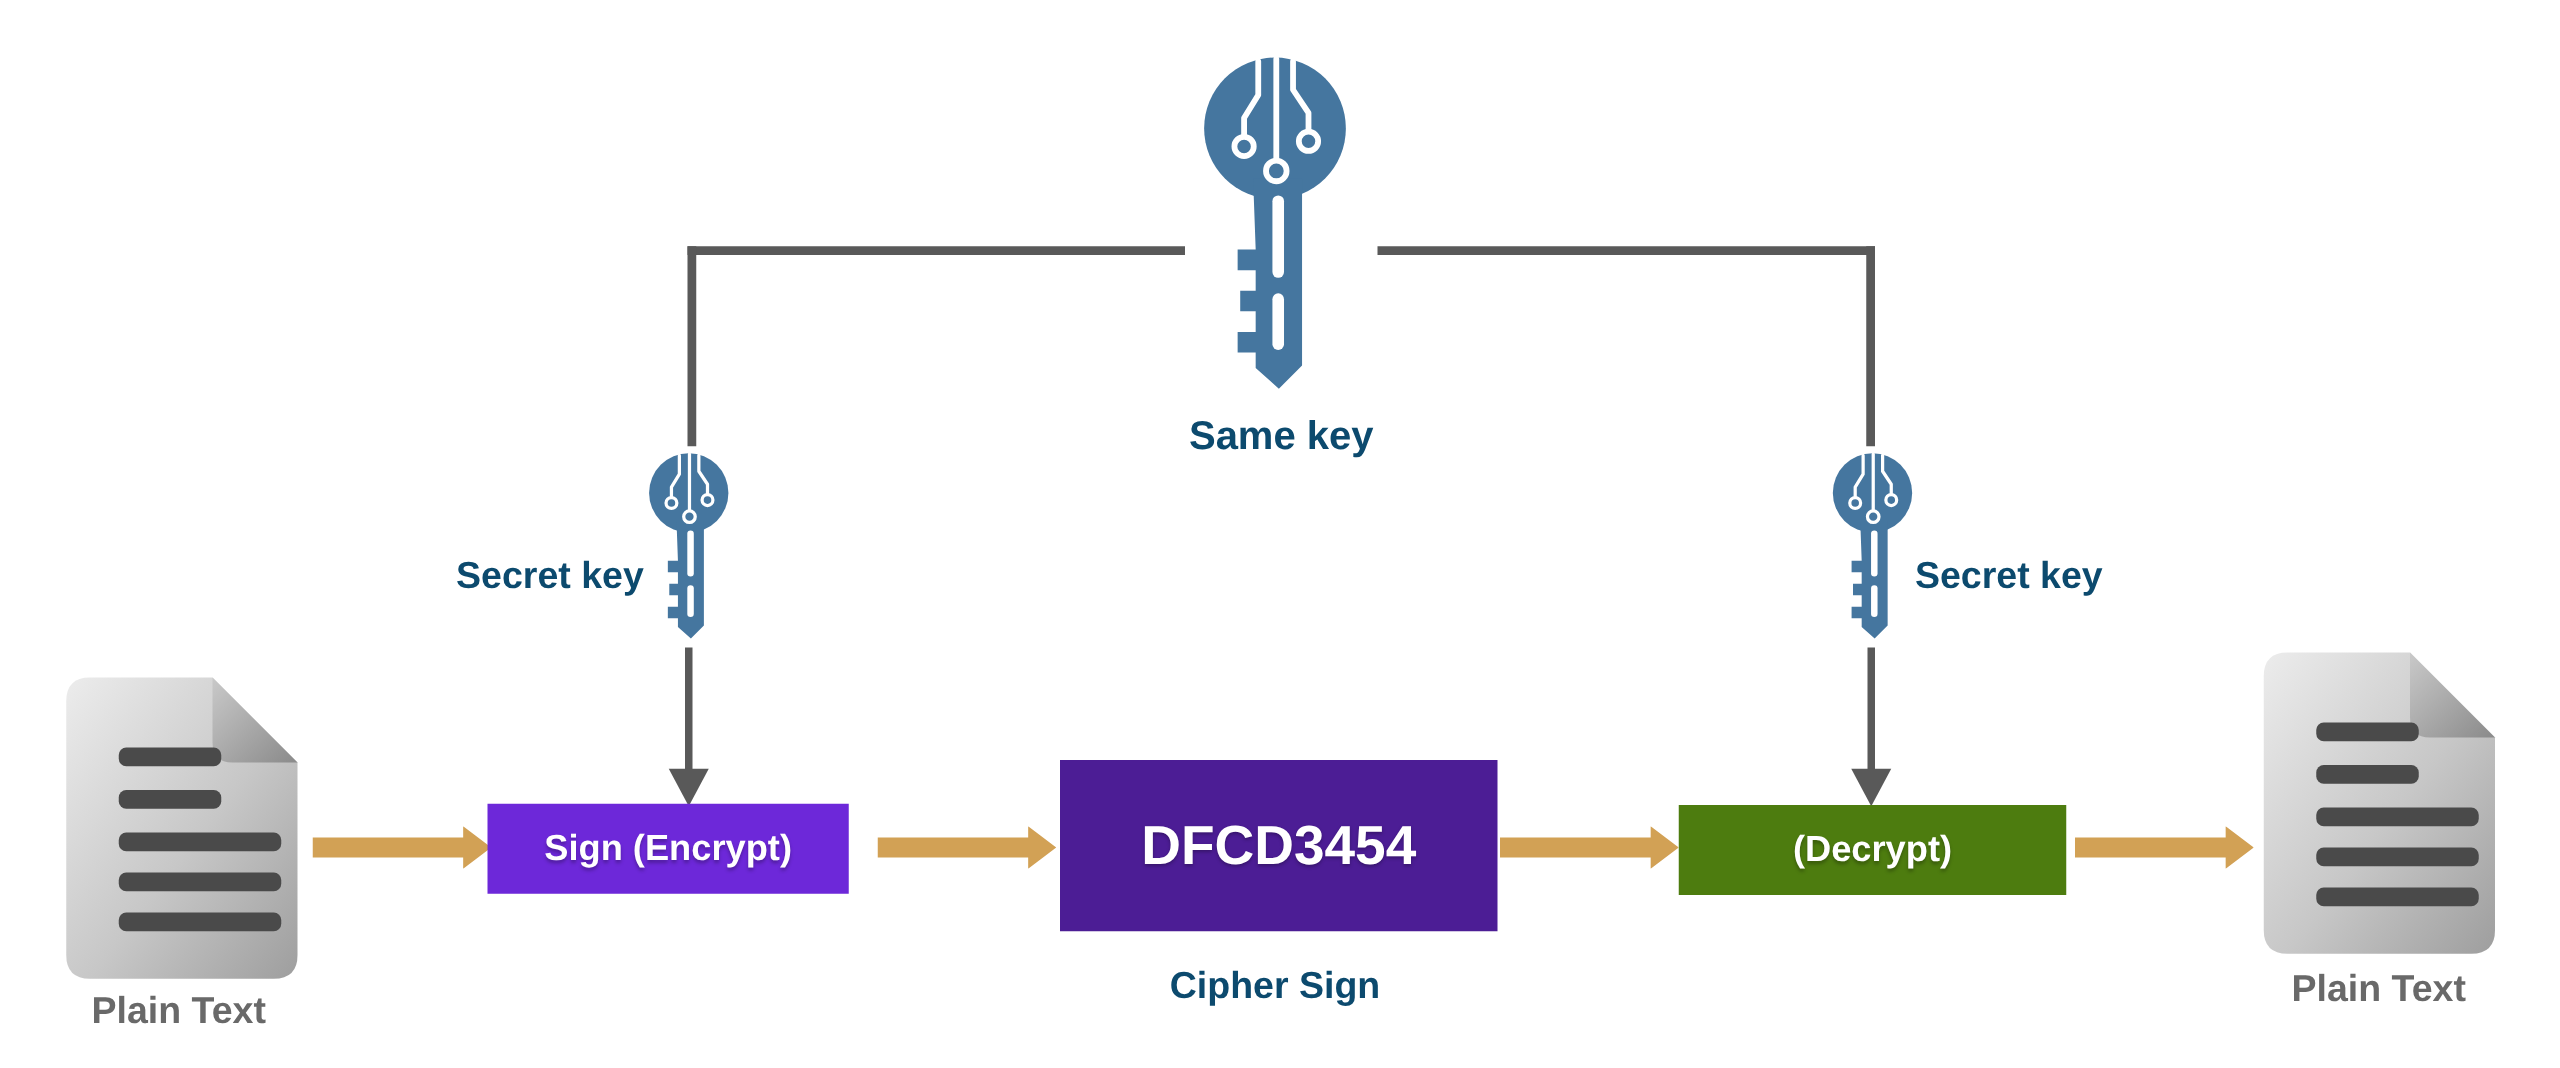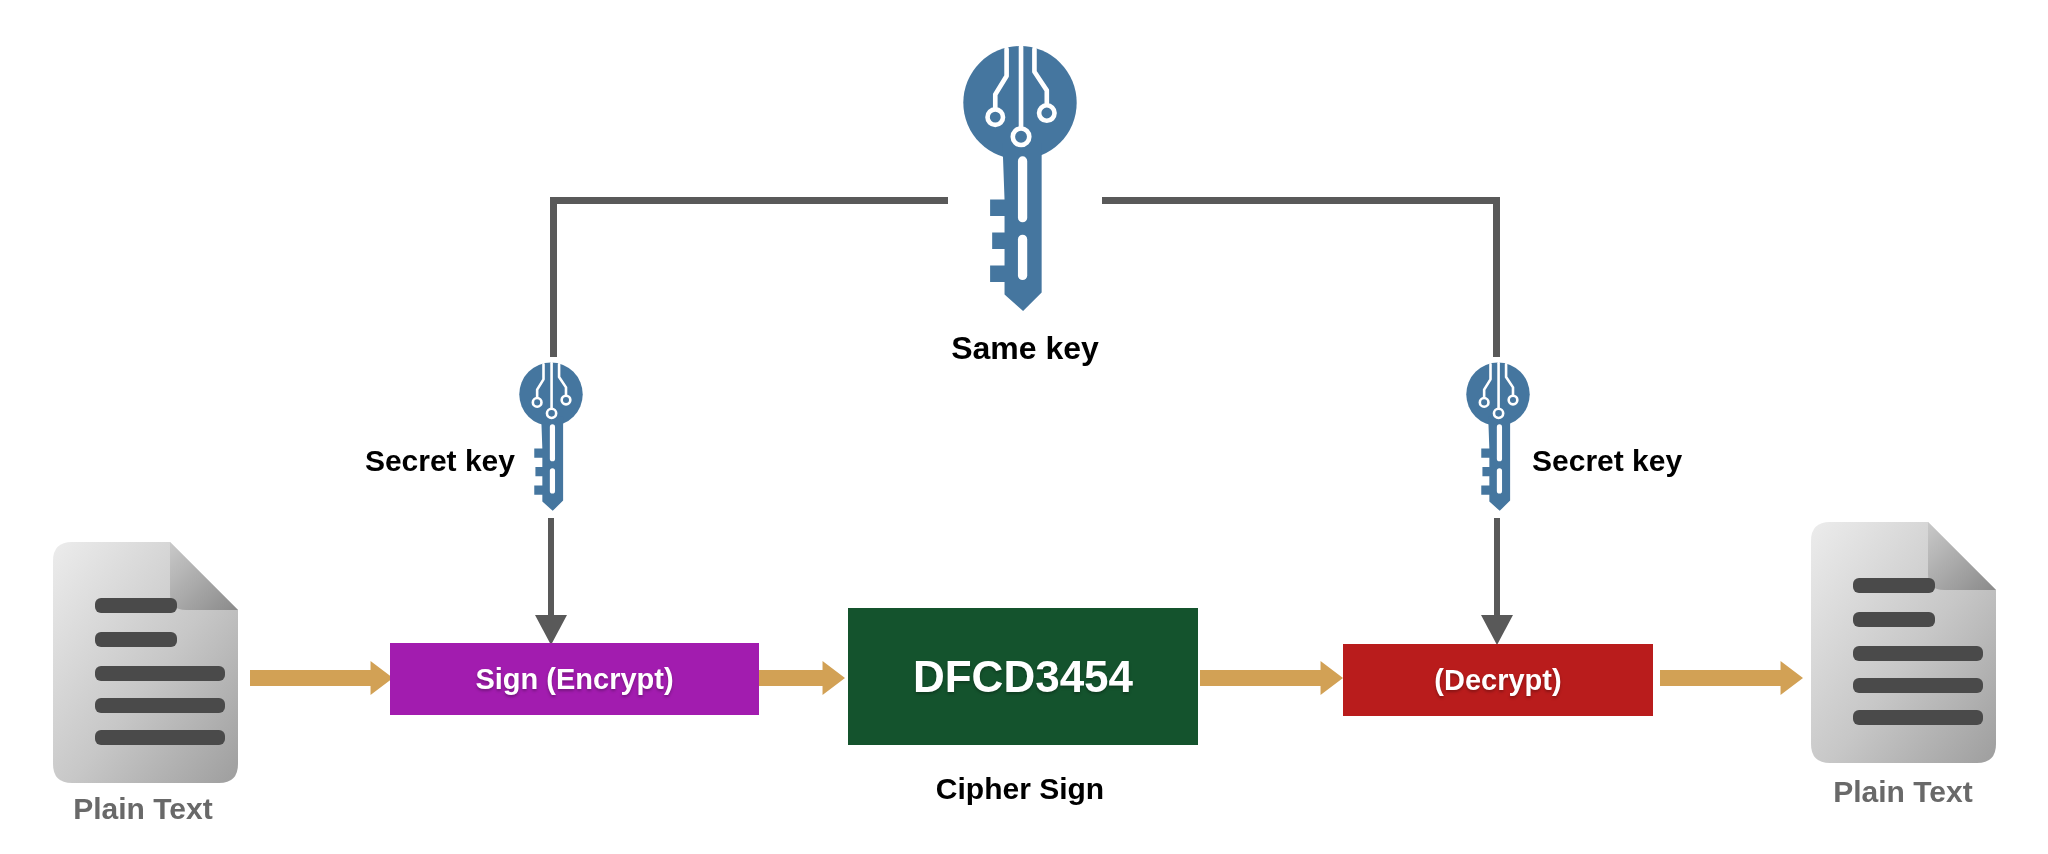--- a/index.html
+++ b/index.html
@@ -15,27 +15,27 @@
     position:absolute;width:0;height:0;
     border-left:16px solid transparent;border-right:16px solid transparent;
     border-top:30px solid #595959;
   }
   
   .pbox{
     position:absolute;display:flex;align-items:center;justify-content:center;
     color:#ffffff;font-weight:bold;text-align:center;
     text-shadow:0 2px 3px rgba(0,0,0,0.28);
   }
-  .box-encrypt{left:390px;top:643px;width:369px;height:72px;background:#a21caf;font-size:29px;}
-  .box-cipher{left:848px;top:608px;width:350px;height:137px;background:#14532d;
+  .box-encrypt{left:390px;top:643px;width:289px;height:72px;background:#6d28d9;font-size:29px;}
+  .box-cipher{left:848px;top:608px;width:350px;height:137px;background:#4c1d95;
               flex-direction:row;font-size:44px;line-height:52px;}
-  .box-decrypt{left:1343px;top:644px;width:310px;height:72px;background:#b91c1c;font-size:29px;justify-content:center;}
+  .box-decrypt{left:1343px;top:644px;width:310px;height:72px;background:#4d7c0f;font-size:29px;justify-content:center;}
   
   .glabel{
-    position:absolute;color:#000000;font-weight:bold;font-size:30px;text-align:center;
+    position:absolute;color:#0c4a6e;font-weight:bold;font-size:30px;text-align:center;
   }
   .glabel-dark{color:#696969;}
   
   .flow-arrow{position:absolute;width:143px;height:34px;}
   svg{display:block;}
 </style>
 </head>
 <body>
 
 <div id="canvas">

